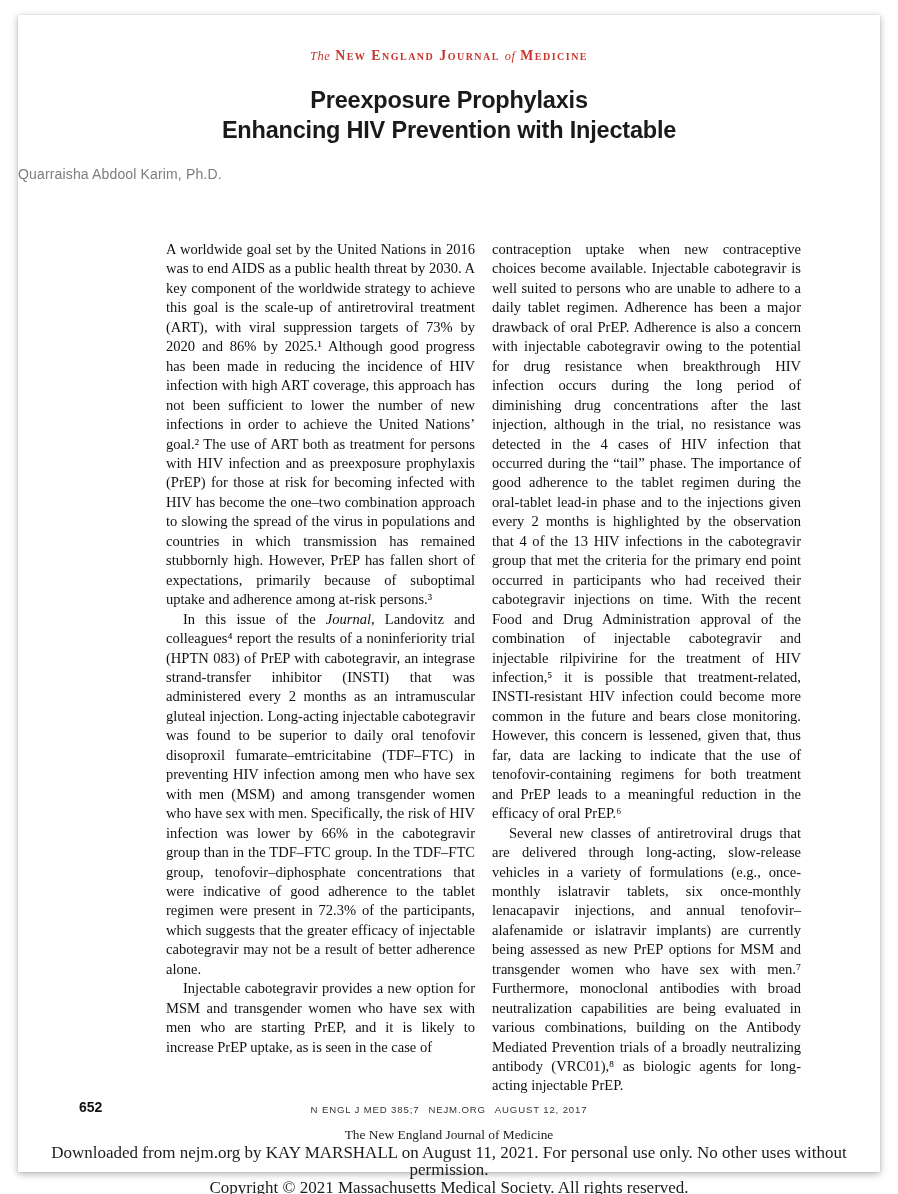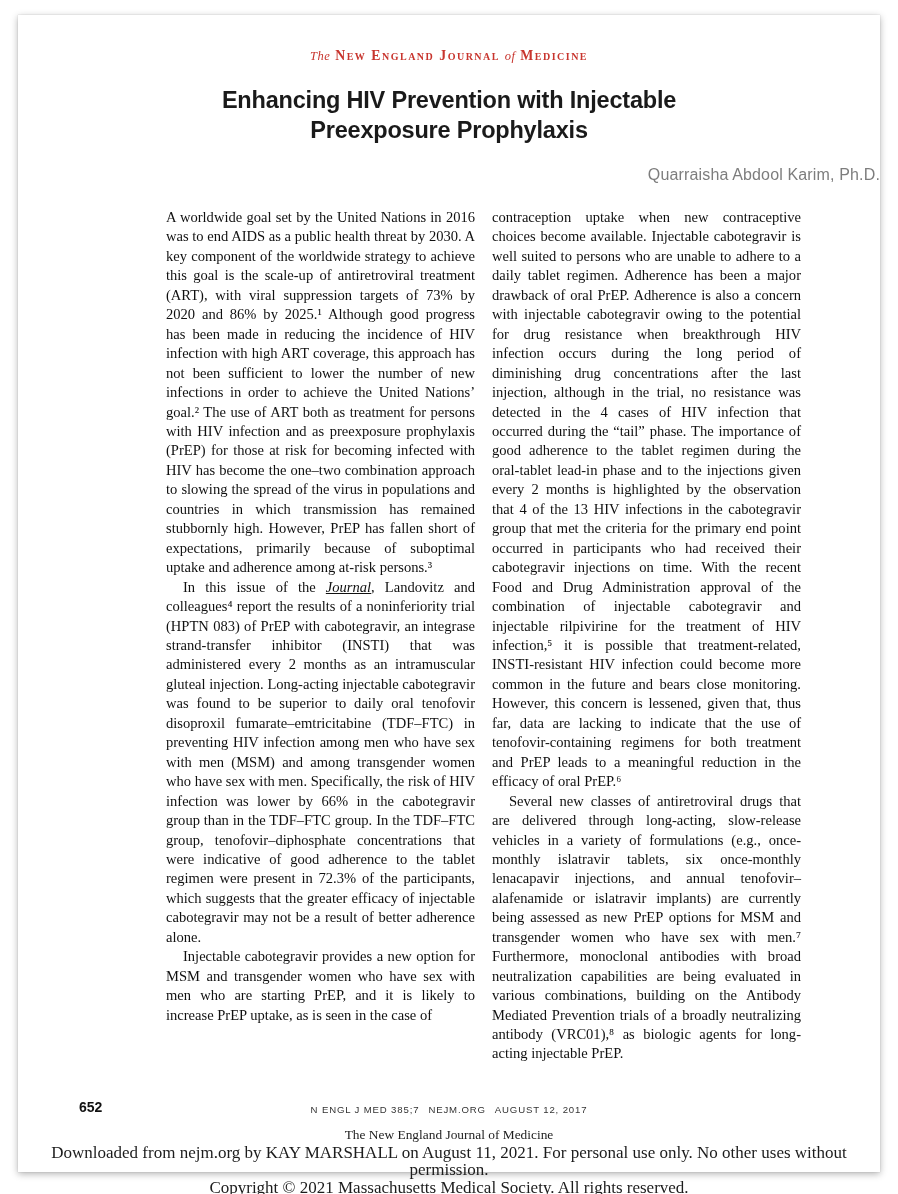--- a/index.html
+++ b/index.html
@@ -68,52 +68,53 @@
     font-weight: bold;
     font-size: 23.5px;
     line-height: 30px;
     color: #1a1a1a;
     letter-spacing: -0.2px;
   }
   .article-title .t-line { display: block; }
 
   .article-author {
     margin-top: 21px;
-    text-align: right;
+    text-align: left;
     font-family: "Liberation Sans", "DejaVu Sans", sans-serif;
-    font-size: 16px;
+    font-size: 14px;
     color: #7d7d7d;
     letter-spacing: 0.15px;
   }
 
   
   .columns {
     position: absolute;
     left: 148px;
     top: 193px;
     width: 636px;
     display: flex;
     gap: 17px;
   }
   .col {
     width: 309px;
+    margin-top: 32px;
   }
   .col p {
     margin: 0;
     text-align: justify;
     text-justify: inter-word;
     font-family: "Liberation Serif", "DejaVu Serif", serif;
     font-size: 14.55px;
     line-height: 19.45px;
     color: #101010;
     hyphens: manual;
   }
   .col p.indent { text-indent: 17px; }
   .col p + p { margin-top: 0; }
-  .col i { font-style: italic; text-decoration: underline; }
+  .col i { font-style: italic; }
 
   
   .page-number {
     position: absolute;
     left: 61px;
     top: 1084px;
     font-family: "Liberation Sans", "DejaVu Sans", sans-serif;
     font-weight: bold;
     font-size: 14px;
     color: #111;
@@ -150,22 +151,22 @@
 </style>
 </head>
 <body>
 
 <div class="page-canvas">
   <div class="page-sheet">
 
     <div class="masthead"><span class="mh-the">The</span> <span class="mh-caps">New England Journal</span> <span class="mh-of">of</span> <span class="mh-caps">Medicine</span></div>
 
     <div class="article-title">
+      <span class="t-line">Preexposure Prophylaxis</span>
       <span class="t-line">Enhancing HIV Prevention with Injectable</span>
-      <span class="t-line">Preexposure Prophylaxis</span>
     </div>
 
     <div class="article-author">Quarraisha Abdool Karim, Ph.D.</div>
 
     <div class="columns">
 
       <div class="col">
         <p><span>A worldwide goal set by the United Nations in 2016 was to end AIDS as a public health threat by 2030. A key component of the worldwide strategy to achieve this goal is the scale-up of antiretroviral treatment (ART), with viral suppression targets of 73% by 2020 and 86% by 2025.¹ Although good progress has been made in reducing the incidence of HIV infection with high ART coverage, this approach has not been sufficient to lower the number of new infections in order to achieve the United Nations’ goal.² The use of ART both as treatment for persons with HIV infection and as preexposure prophylaxis (PrEP) for those at risk for becoming infected with HIV has become the one–two combination approach to slowing the spread of the virus in populations and countries in which transmission has remained stubbornly high. However, PrEP has fallen short of expectations, primarily because of suboptimal uptake and adherence among at-risk persons.³</span></p>
         <p class="indent"><span>In this issue of the <i>Journal</i>, Landovitz and colleagues⁴ report the results of a noninferiority trial (HPTN 083) of PrEP with cabotegravir, an integrase strand-transfer inhibitor (INSTI) that was administered every 2 months as an intramuscular gluteal injection. Long-acting injectable cabotegravir was found to be superior to daily oral tenofovir disoproxil fumarate–emtricitabine (TDF–FTC) in preventing HIV infection among men who have sex with men (MSM) and among transgender women who have sex with men. Specifically, the risk of HIV infection was lower by 66% in the cabotegravir group than in the TDF–FTC group. In the TDF–FTC group, tenofovir–diphosphate concentrations that were indicative of good adherence to the tablet regimen were present in 72.3% of the participants, which suggests that the greater efficacy of injectable cabotegravir may not be a result of better adherence alone.</span></p>
         <p class="indent"><span>Injectable cabotegravir provides a new option for MSM and transgender women who have sex with men who are starting PrEP, and it is likely to increase PrEP uptake, as is seen in the case of</span></p>

